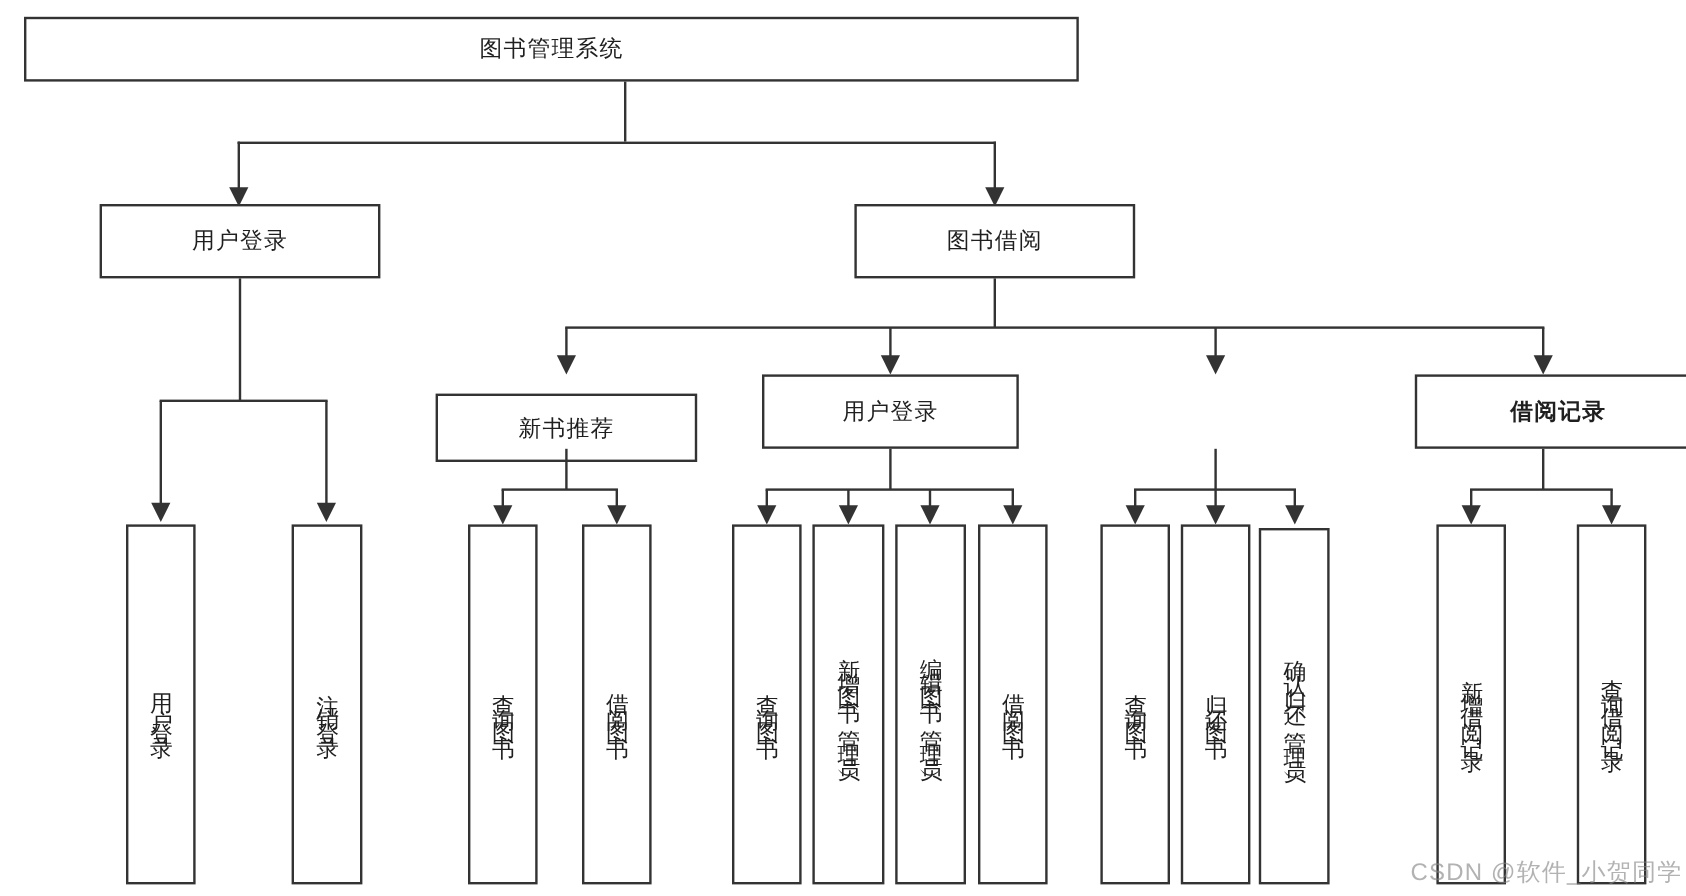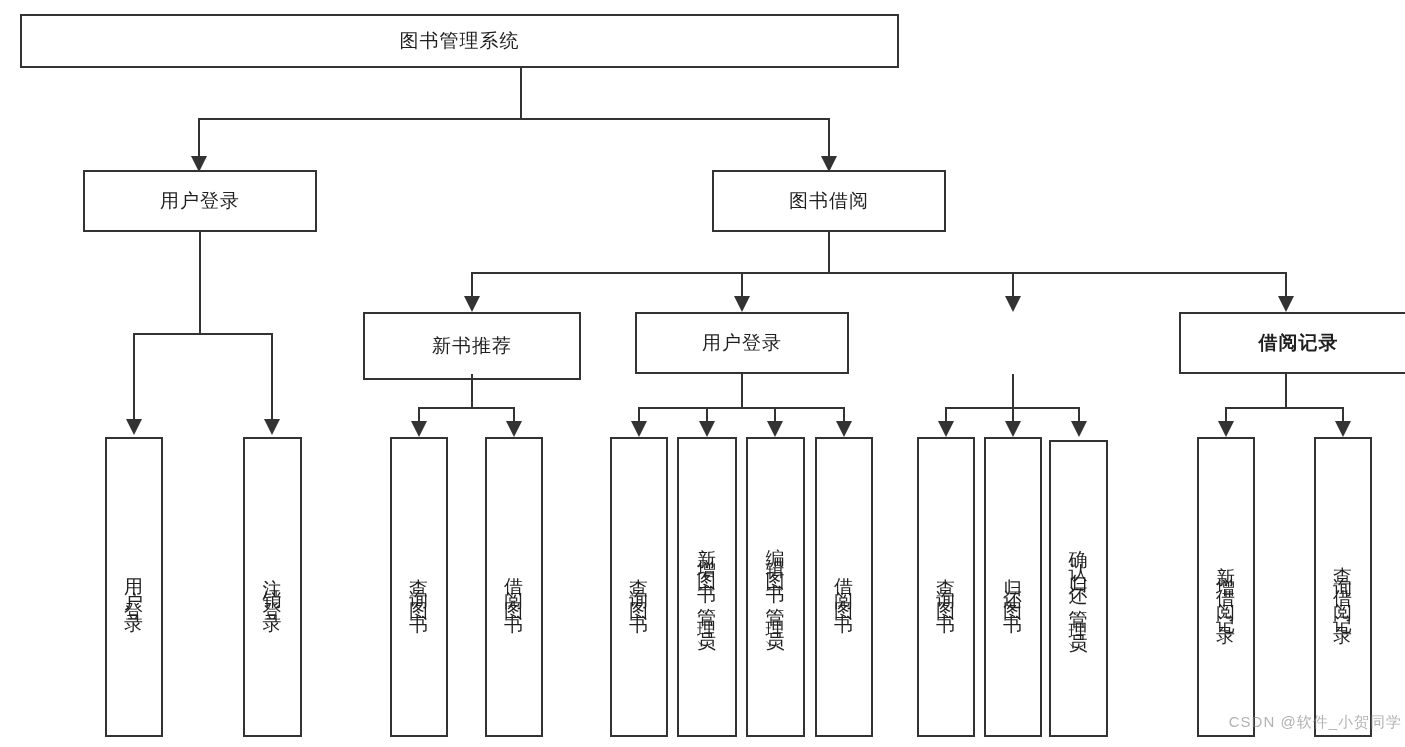--- a/index.html
+++ b/index.html
@@ -27,21 +27,21 @@
   .arrow{position:absolute;width:16px;}
   .arrow::before{
     content:"";position:absolute;left:7px;top:0;bottom:13px;width:2px;background:var(--line);
   }
   .arrow::after{
     content:"";position:absolute;left:0;bottom:0;width:0;height:0;
     border-left:8px solid transparent;border-right:8px solid transparent;
     border-top:16px solid var(--line);
   }
   .watermark{
-    position:absolute;top:713px;right:3px;font-size:15px;color:var(--wm);
+    position:absolute;top:713px;right:3px;font-size:20px;color:var(--wm);
     letter-spacing:1px;z-index:5;white-space:nowrap;
   }
 </style>
 </head>
 <body>
 
 <div class="canvas">
 
   <div class="box" style="left:20px;top:14px;width:879px;height:54px;">
     <span class="hlabel">图书管理系统</span>
@@ -70,21 +70,21 @@
 
   <div>
     <div class="vline" style="left:828px;top:232px;height:41px;"></div>
     <div class="hline" style="left:471px;top:272px;width:816px;"></div>
     <div class="arrow" style="left:464px;top:273px;height:39px;"></div>
     <div class="arrow" style="left:734px;top:273px;height:39px;"></div>
     <div class="arrow" style="left:1005px;top:273px;height:39px;"></div>
     <div class="arrow" style="left:1278px;top:273px;height:39px;"></div>
   </div>
 
-  <div class="box" style="left:363px;top:312px;width:218px;height:68px;">
+  <div class="box" style="left:363px;top:328px;width:218px;height:57px;">
     <span class="hlabel">新书推荐</span>
   </div>
   <div class="box" style="left:635px;top:312px;width:214px;height:62px;">
     <span class="hlabel">用户登录</span>
   </div>
   <div class="box" style="left:1179px;top:312px;width:239px;height:62px;font-weight:bold;">
     <span class="hlabel">借阅记录</span>
   </div>
 
   <div>

